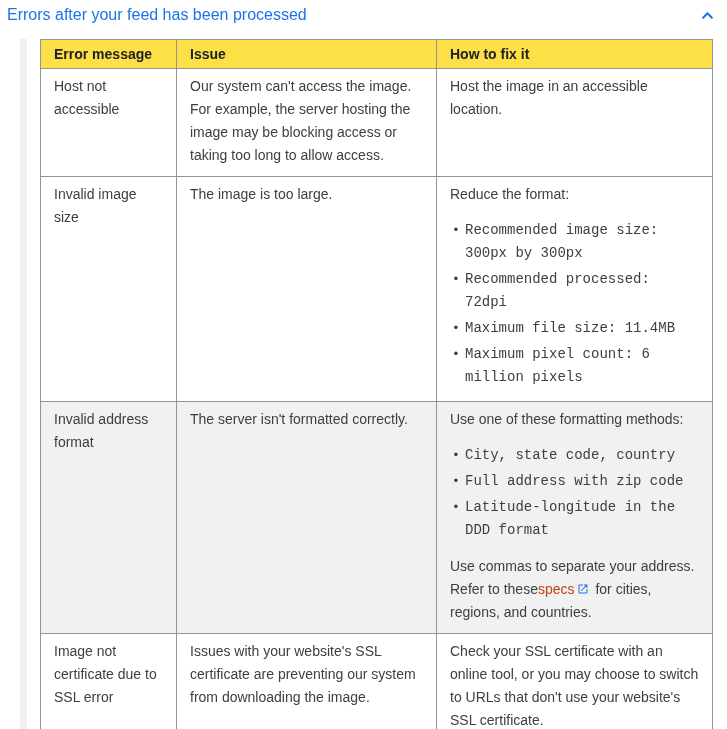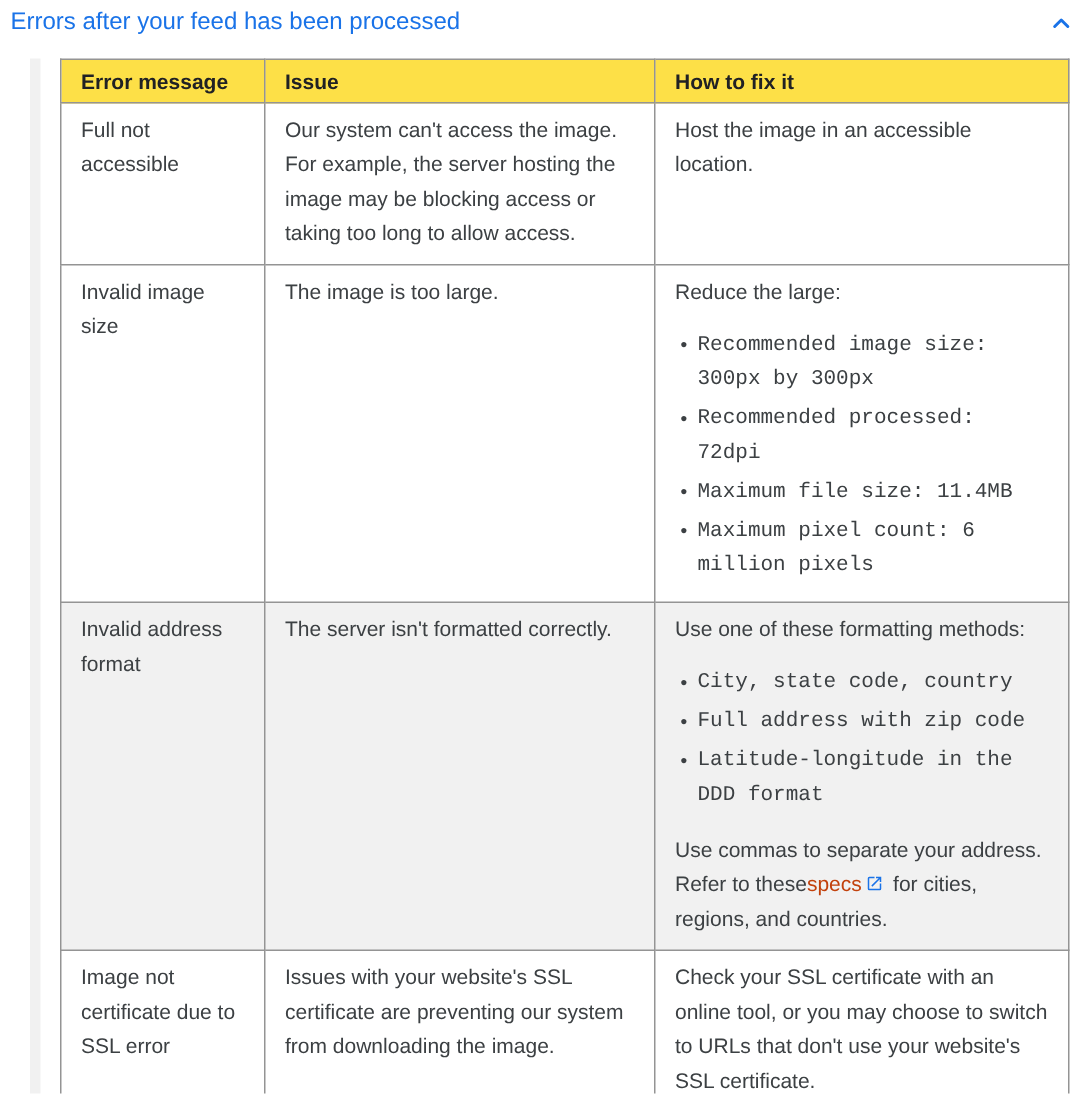--- a/index.html
+++ b/index.html
@@ -60,38 +60,38 @@
     <thead>
       <tr>
         <th>Error message</th>
         <th>Issue</th>
         <th>How to fix it</th>
       </tr>
     </thead>
     <tbody>
         <tr>
           <td>
-            <p>Full not accessible</p>
+            <p>Host not accessible</p>
           </td>
           <td>
             <p>Our system can't access the image. For example, the server hosting the image may be blocking access or taking too long to allow access.</p>
           </td>
           <td>
             <p>Host the image in an accessible location.</p>
           </td>
         </tr>
         <tr>
           <td>
             <p>Invalid image size</p>
           </td>
           <td>
             <p>The image is too large.</p>
           </td>
           <td>
-            <p>Reduce the large:</p>
+            <p>Reduce the format:</p>
             <ul>
               <li>Recommended image size: 300px by 300px</li>
               <li>Recommended processed: 72dpi</li>
               <li>Maximum file size: 11.4MB</li>
               <li>Maximum pixel count: 6 million pixels</li>
             </ul>
           </td>
         </tr>
         <tr class="alt">
           <td>

